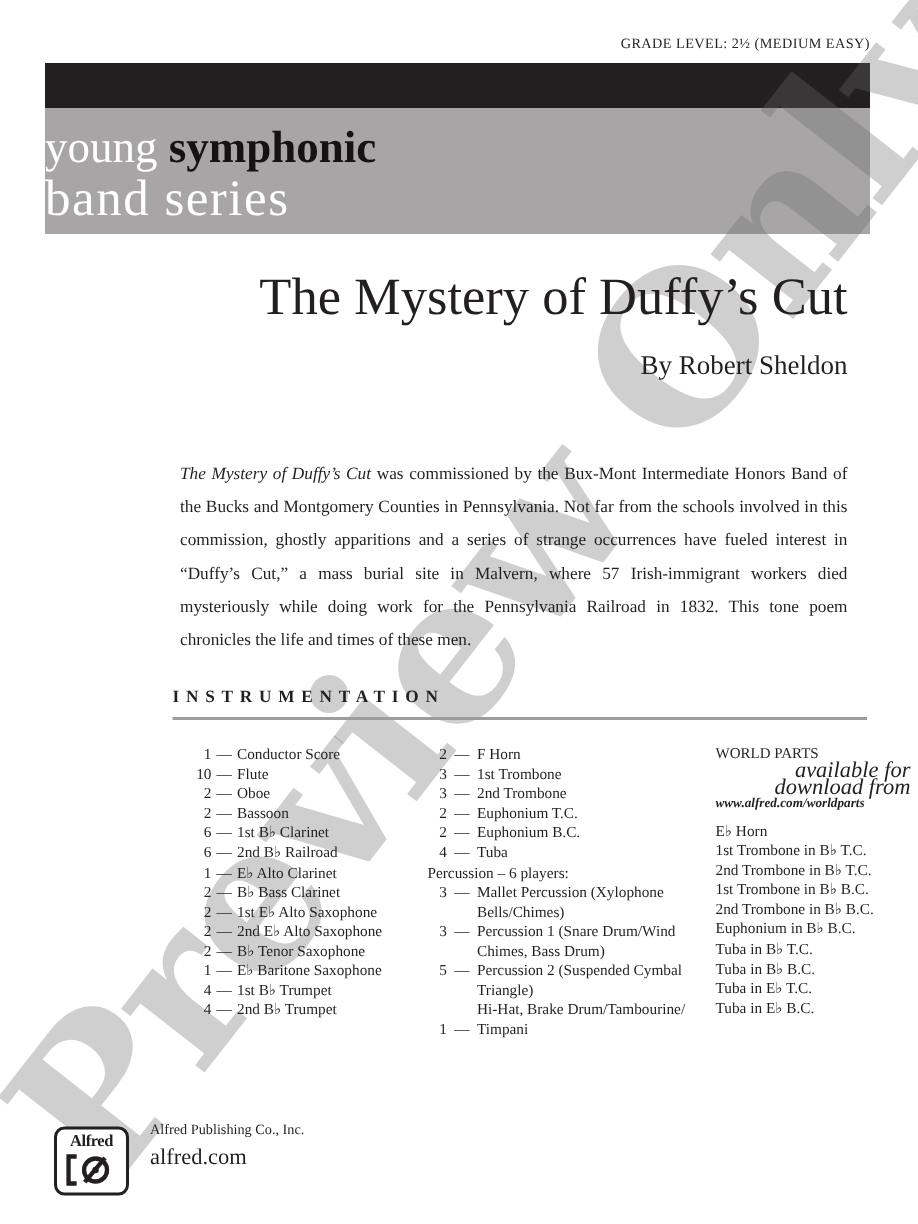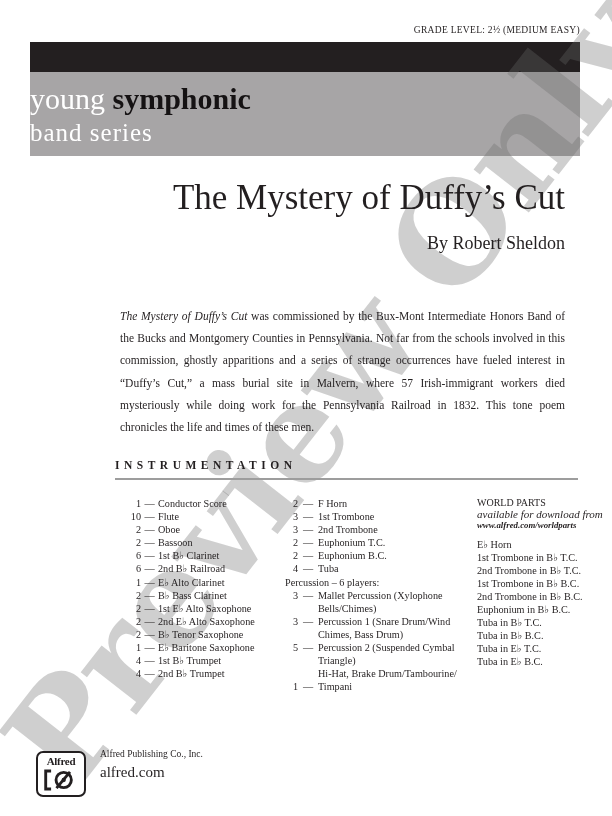--- a/index.html
+++ b/index.html
@@ -30,21 +30,21 @@
     padding:0;box-sizing:border-box;
   }
   .banner-line1{
     position:relative;z-index:2;display:block;margin:10px 14px 0 0;
     font-size:30px;line-height:34px;
   }
   .banner-light{color:#ffffff;}
   .banner-bold{color:#151213;font-weight:bold;}
   .banner-line2{
     position:relative;z-index:2;display:block;margin:0 14px 0 0;
-    font-size:25px;line-height:34px;color:#ffffff;letter-spacing:1px;
+    font-size:34px;line-height:34px;color:#ffffff;letter-spacing:1px;
   }
   
   .title-block{position:absolute;top:178px;right:47px;z-index:2;text-align:right;}
   .main-title{font-size:35px;line-height:40px;font-weight:normal;margin:0;}
   .byline{font-size:18px;line-height:24px;margin-top:13px;}
   
   .desc{
     position:absolute;left:120px;top:305px;width:445px;z-index:2;
     font-size:11.5px;line-height:22.2px;text-align:justify;
   }
@@ -64,21 +64,21 @@
   .col3{left:462px;width:130px;margin-left:15px;}
   .row{display:flex;}
   .row .qty{width:16px;text-align:right;flex:0 0 auto;}
   .col2 .qty{width:13px;}
   .row .dash{width:17px;text-align:center;flex:0 0 auto;}
   .col2 .dash{width:20px;}
   .row .nm{flex:1 1 auto;}
   .row.cont .dash{visibility:hidden;}
   
   .wp-header{font-size:10px;line-height:12px;}
-  .wp-sub1{font-size:11px;line-height:10.5px;font-style:italic;}
+  .wp-sub1{font-size:15px;line-height:10.5px;font-style:italic;text-align:right;}
   .wp-sub2{font-size:8.8px;line-height:11px;font-style:italic;font-weight:bold;}
   .wp-items{margin-top:7px;}
   .wp-item{line-height:13.1px;}
   
   .footer-logo{
     position:absolute;left:36px;top:751px;width:50px;height:46px;z-index:2;
     border:2.5px solid #231f20;border-radius:7px;box-sizing:border-box;
     display:flex;flex-direction:column;align-items:center;background:#ffffff;
   }
   .footer-logo .logo-word{

